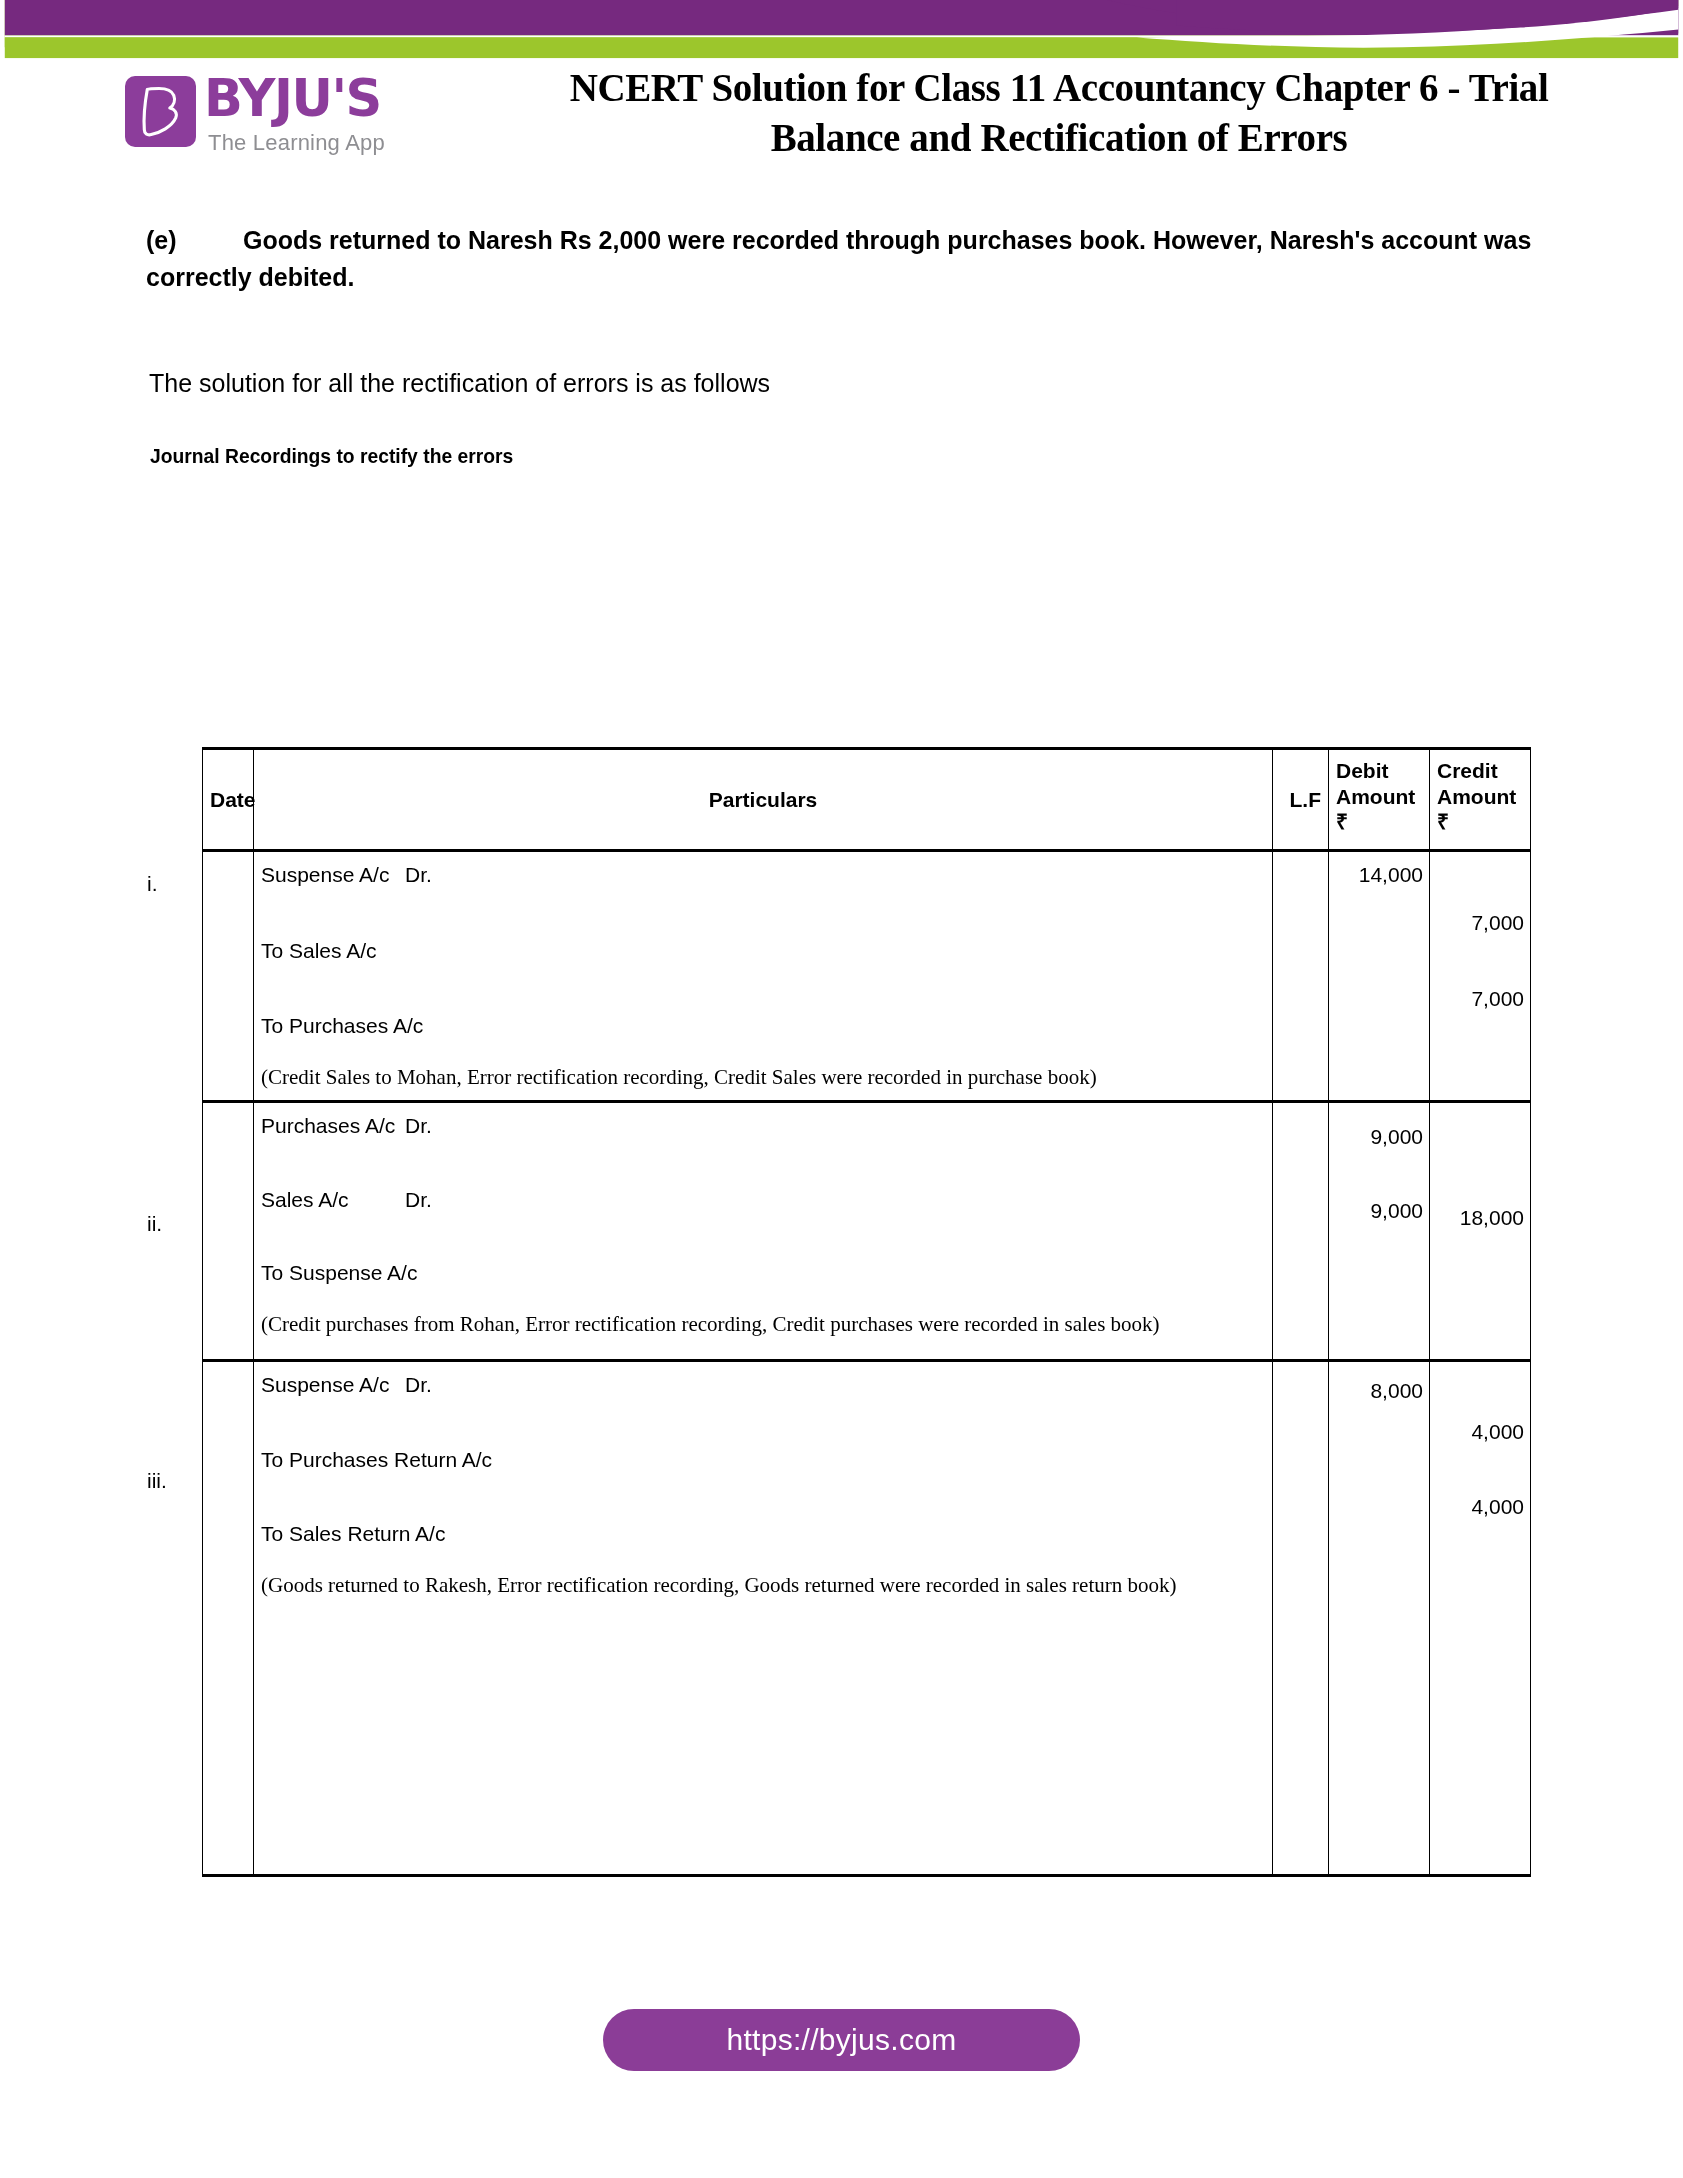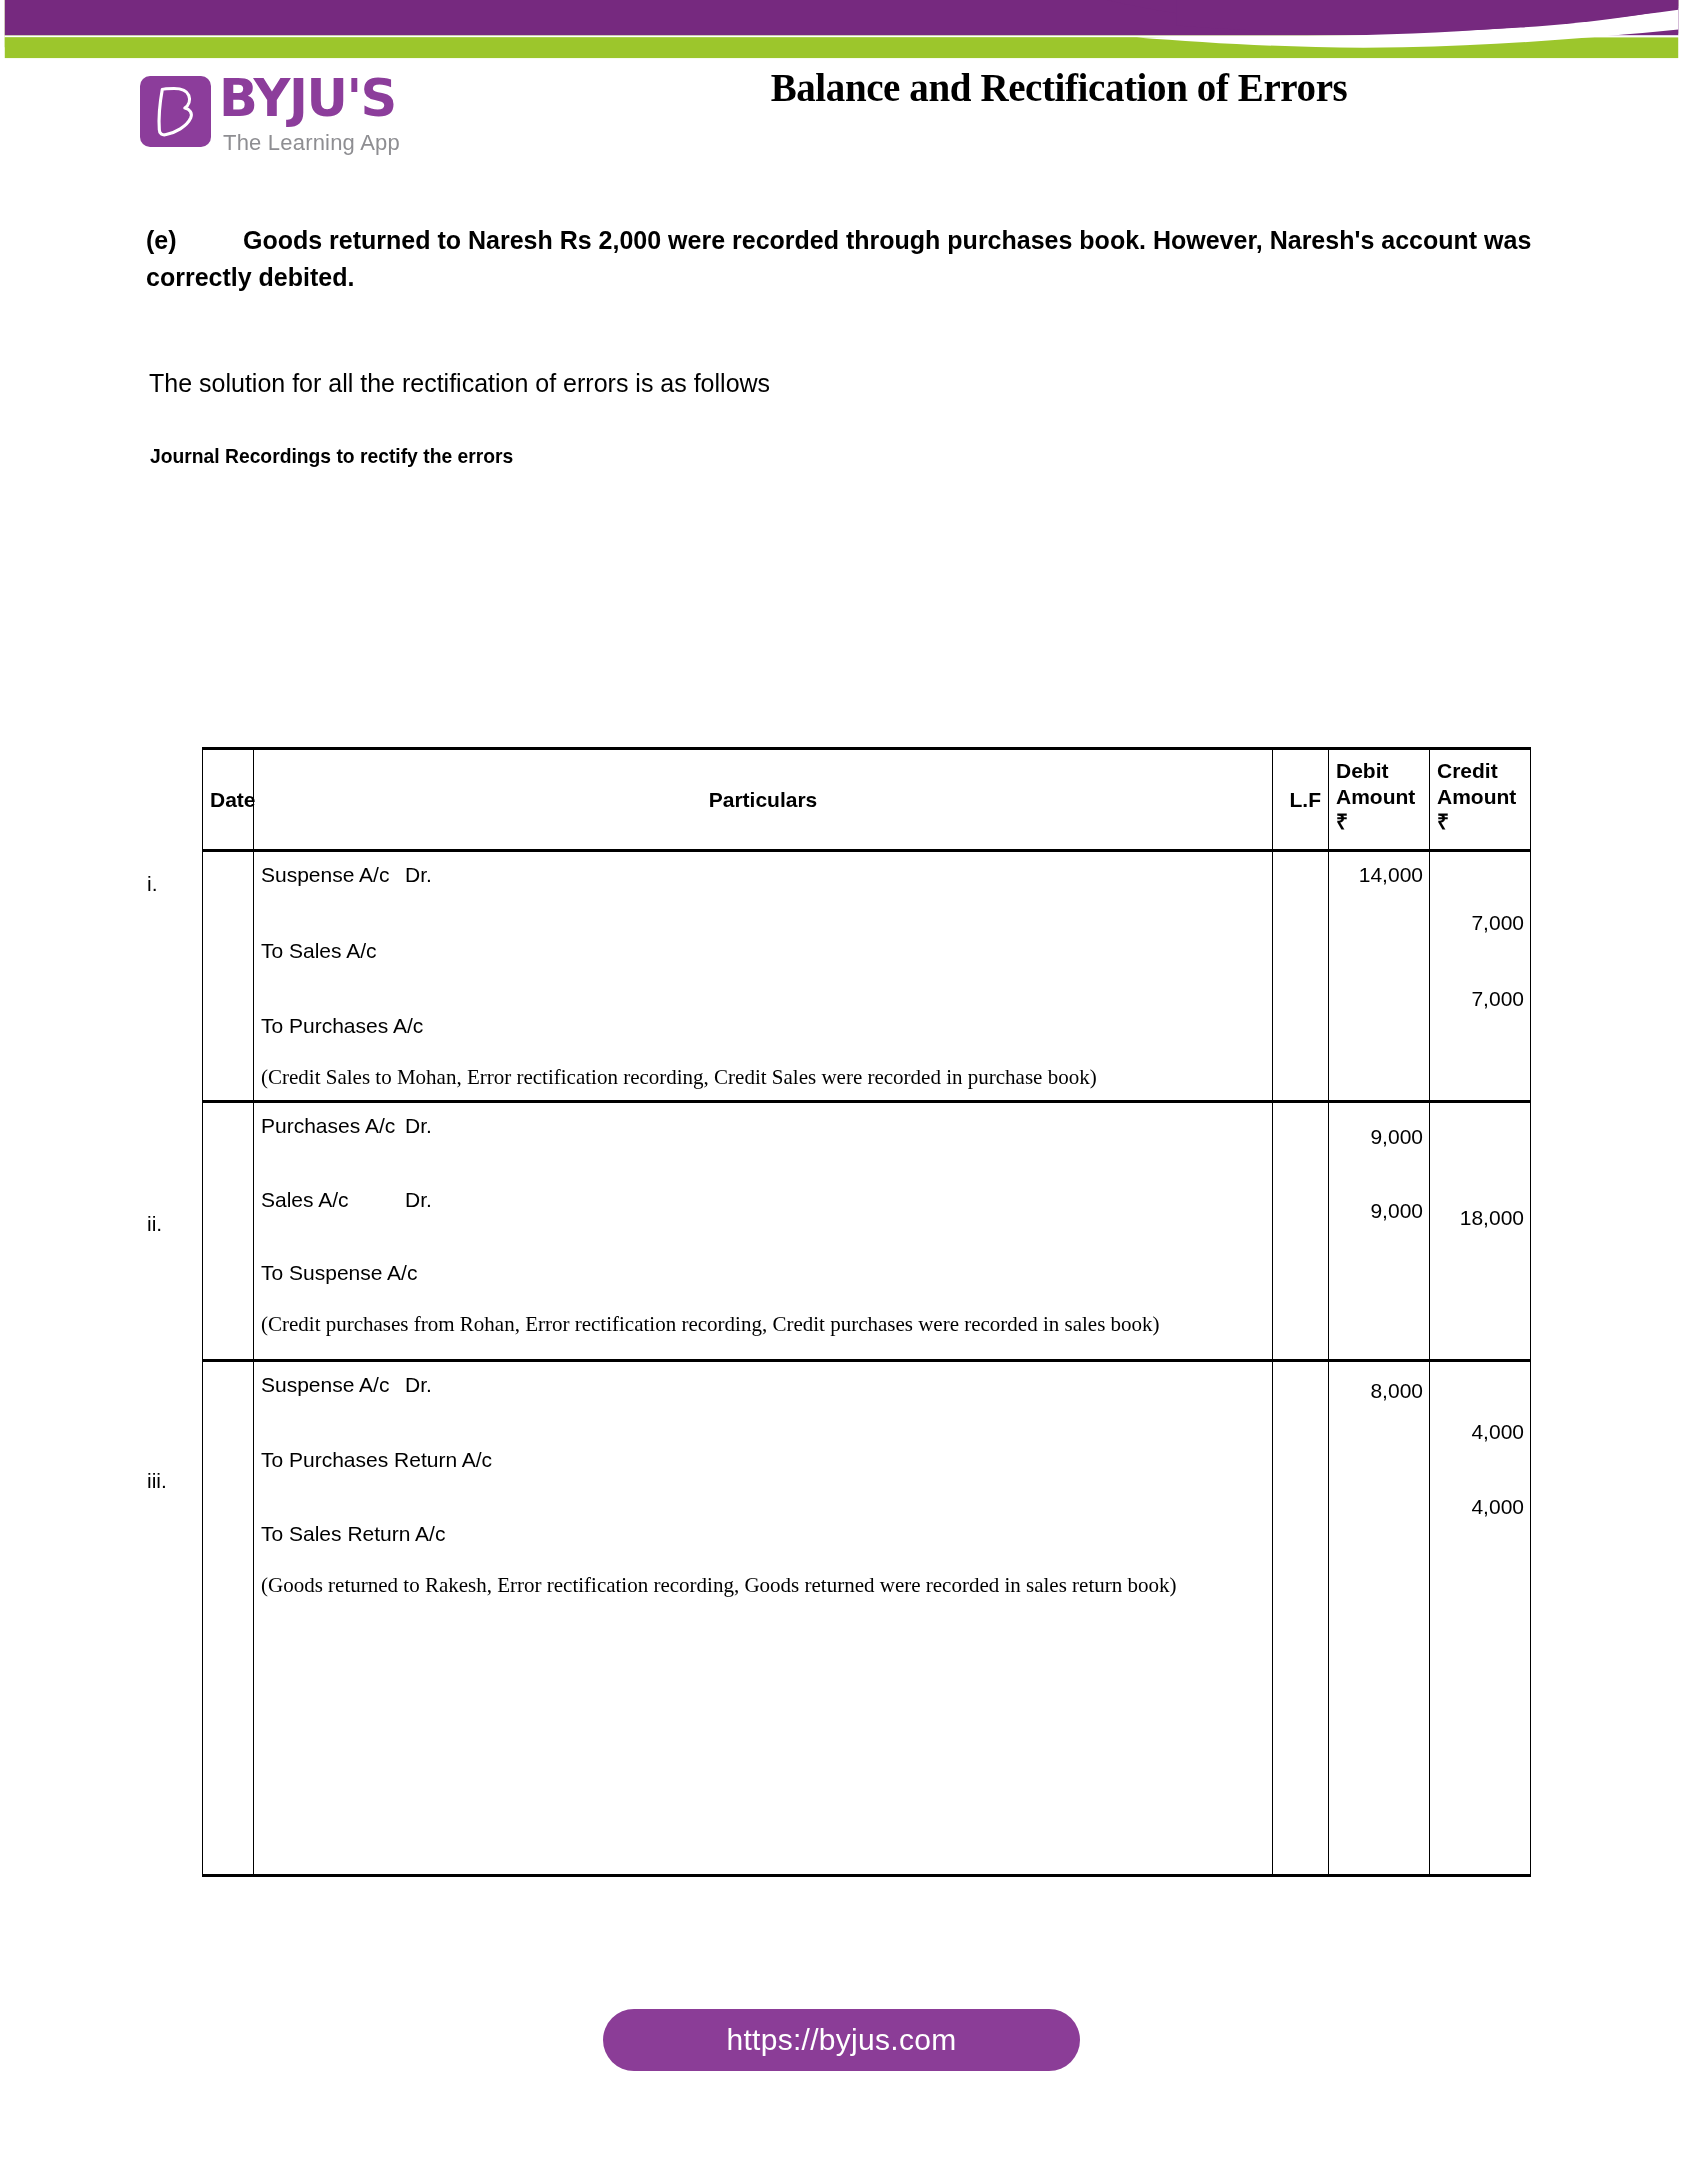--- a/index.html
+++ b/index.html
@@ -28,21 +28,21 @@
 
   
   .header {
     position: absolute;
     top: 63px; left: 0;
     width: 1683px;
     height: 124px;
   }
   .logo-wrap {
     position: absolute;
-    left: 140px;
+    left: 125px;
     top: 10px;
     width: 297px;
     height: 104px;
   }
   .logo-mark {
     position: absolute;
     left: 0; top: 3px;
     width: 71px; height: 71px;
     background: #8c3d9b;
     border-radius: 10px;
@@ -255,20 +255,21 @@
     <div class="logo-mark">
       <svg class="b-glyph" viewBox="0 0 46 52" xmlns="http://www.w3.org/2000/svg">
         <path d="M9,3 C7,14 5,30 6,44 C6,48 9,50 13,49 C22,47 34,41 38,32 C40,27 37,23 32,22 C36,19 38,14 36,9 C34,4 28,2 21,2 C16,2 11,2 9,3 Z" fill="none" stroke="#ffffff" stroke-width="3.2" stroke-linejoin="round"></path>
       </svg>
     </div>
     <div class="logo-word">BYJU'S</div>
     <div class="logo-sub">The Learning App</div>
   </div>
 
   <div class="doc-title">
+    <div>NCERT Solution for Class 11 Accountancy Chapter 6 - Trial</div>
     <div>Balance and Rectification of Errors</div>
   </div>
 </div>
 
 <div class="content">
 
   <div class="question-para">
     <span class="q-label">(e)</span><span>Goods returned to Naresh Rs 2,000 were recorded through purchases book. However, Naresh's account was correctly debited.</span>
   </div>
 

